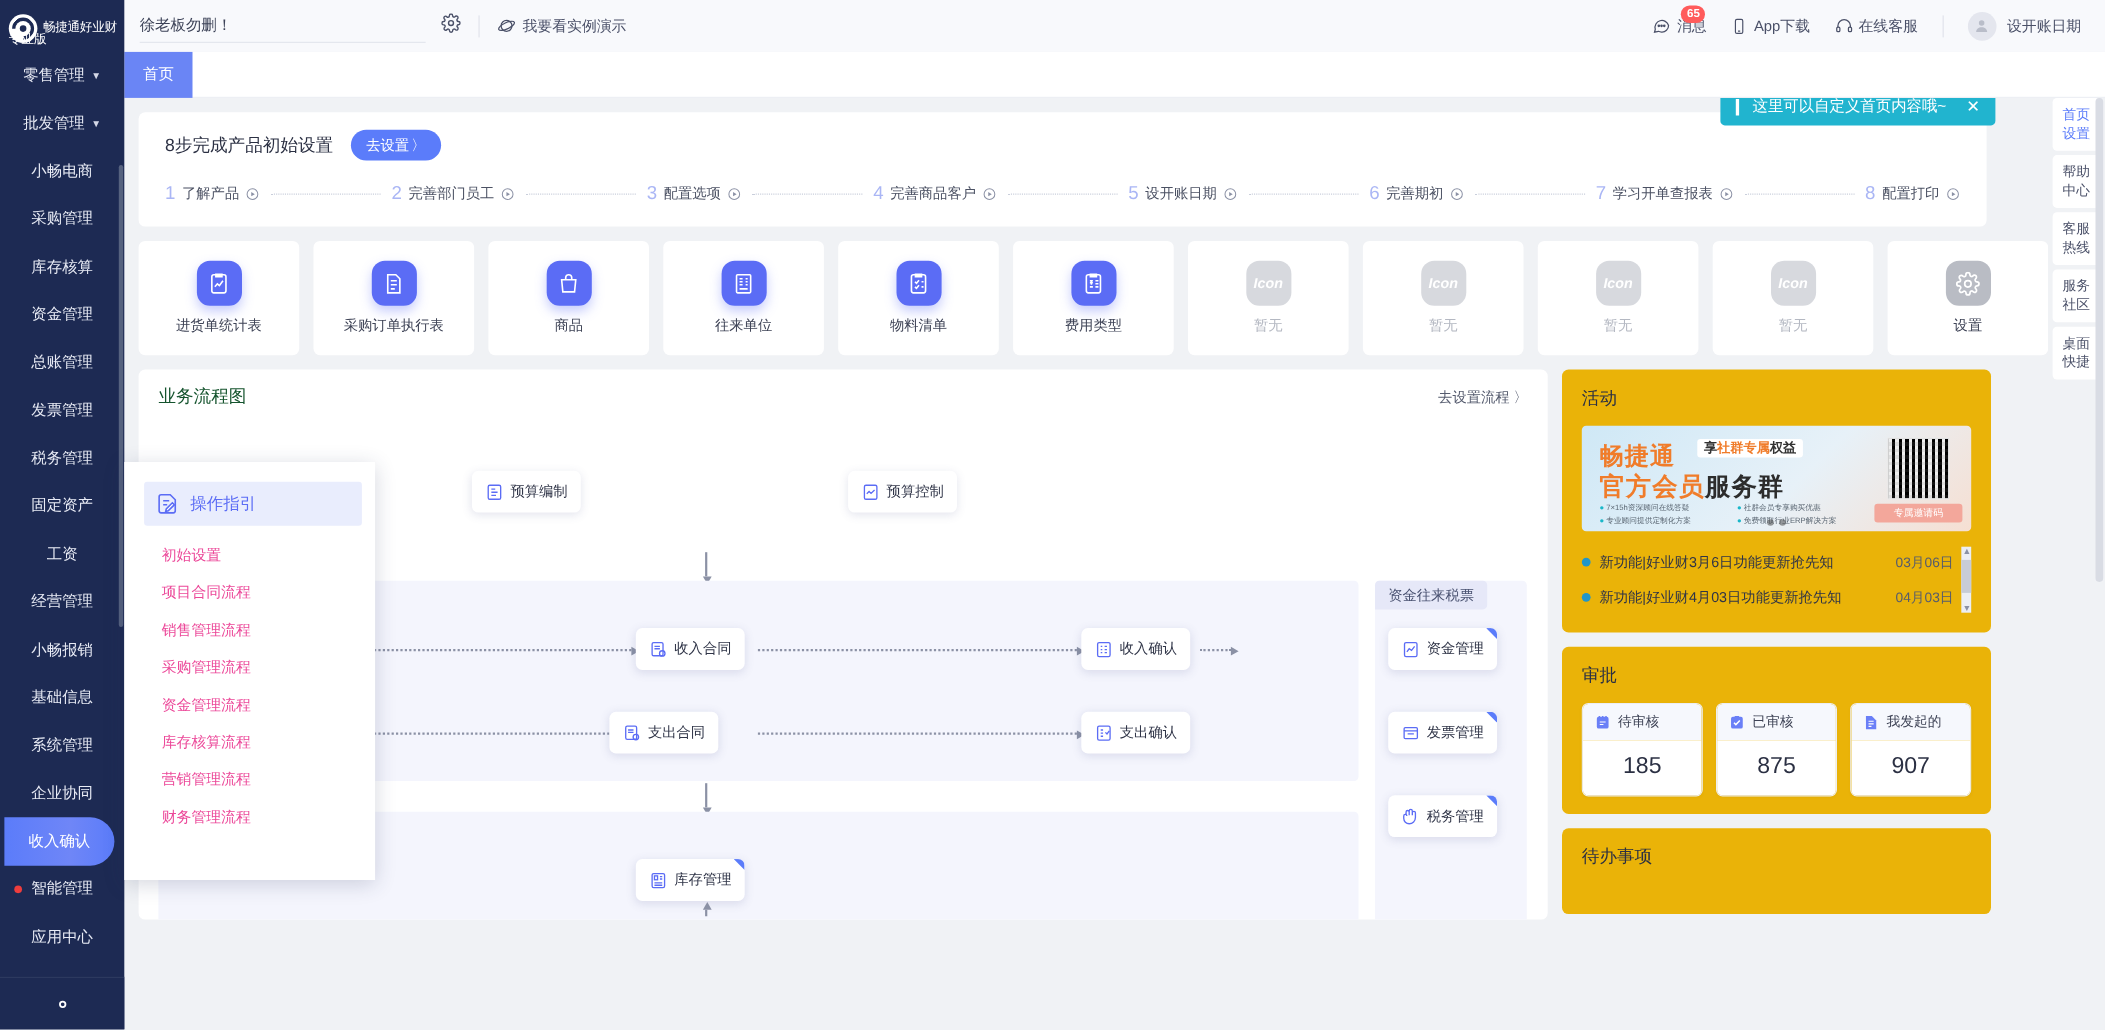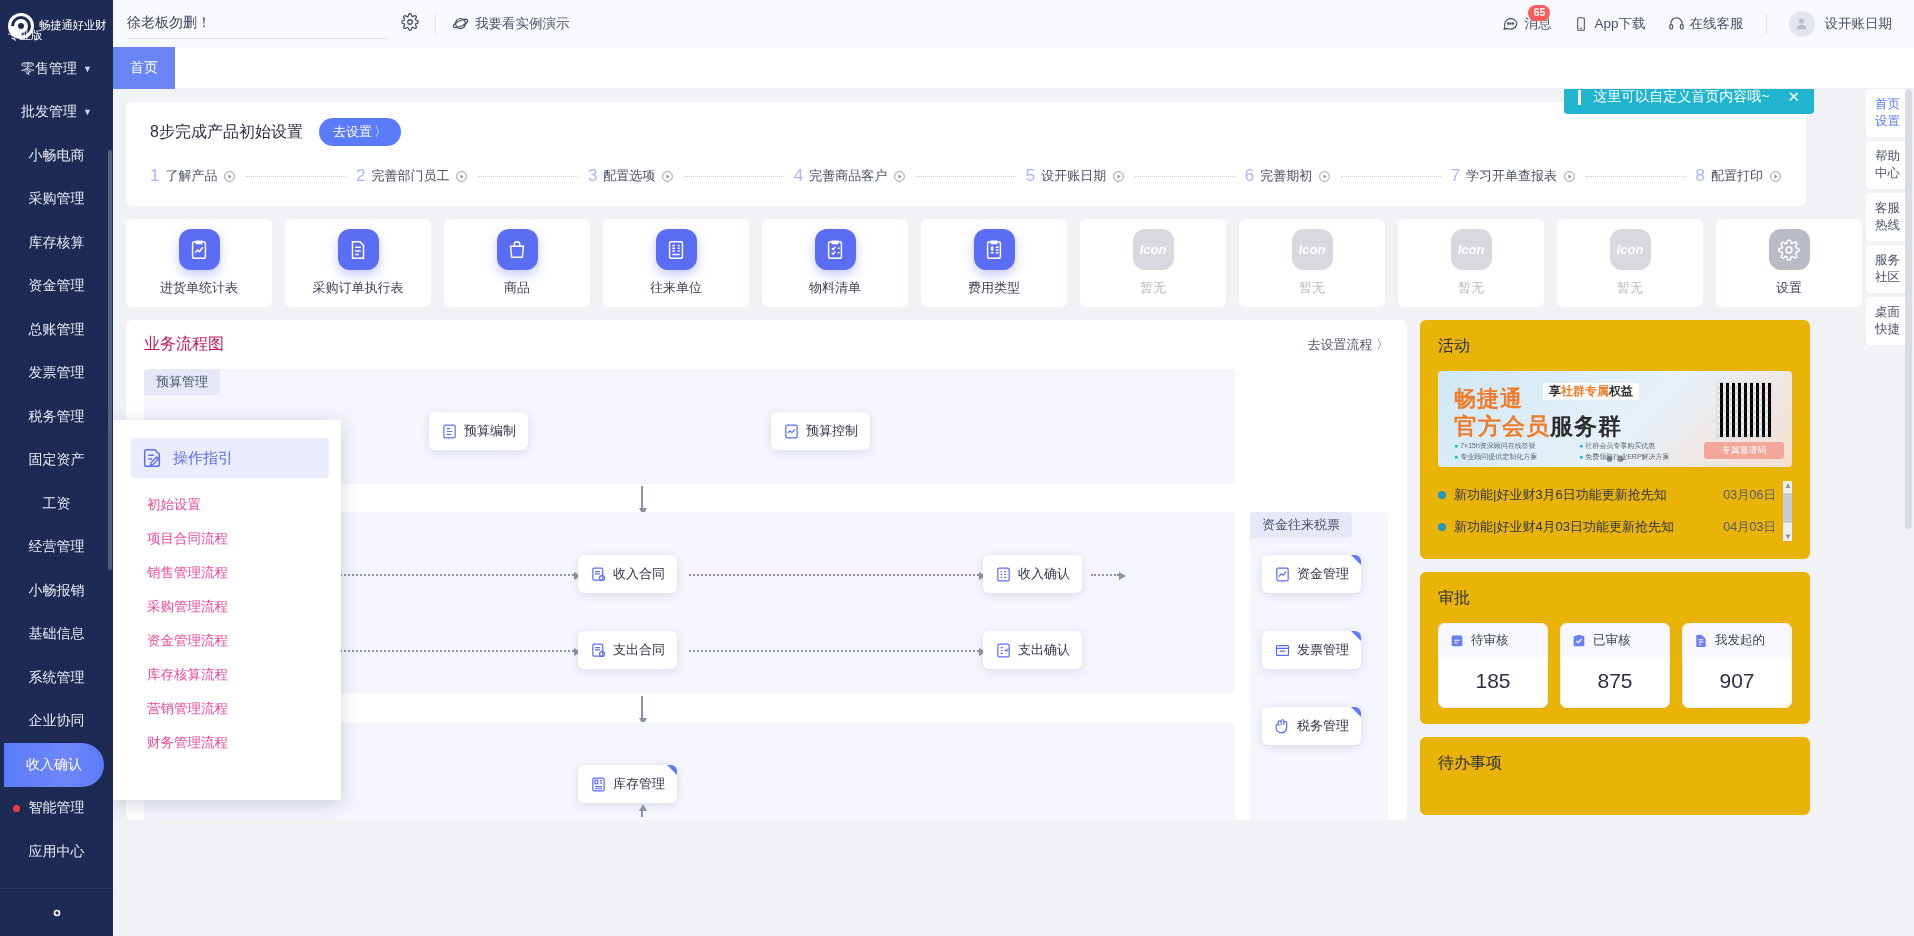--- a/index.html
+++ b/index.html
@@ -141,42 +141,42 @@
     background:#21b4cf; color:#fff; border-radius:4px;
     height:34px; display:flex; align-items:center; gap:12px;
     padding:0 14px; font-size:14px; z-index:35;
   }
   .tip-bubble .bar { width:3px; height:15px; background:#fff; display:block;}
   .tip-bubble .x { font-size:15px; cursor:pointer; margin-left:6px;}
 
   
   .shortcuts { display:flex; gap:13px; margin-top:13px; }
   .sc-card {
-    width:158px; height:88px; background:#fff; border-radius:6px;
+    width:158px; height:104px; background:#fff; border-radius:6px;
     display:flex; flex-direction:column; align-items:center; justify-content:center;
     gap:9px; cursor:pointer;
   }
   .sc-icon {
     width:41px;height:41px;border-radius:12px;
     display:flex;align-items:center;justify-content:center;
     background:#5b6cf5; box-shadow:0 5px 11px rgba(91,108,245,.35);
   }
   .sc-icon.gray { background:#d7d9de; box-shadow:none; color:#fff;
     font-weight:bold; font-size:13px; font-style:italic;}
   .sc-icon.dark { background:#b9bcc4; box-shadow:none;}
   .sc-icon svg { width:22px;height:22px; }
   .sc-label { font-size:13px; color:#3e4356; }
   .sc-label.muted { color:#b4b8c2; }
 
   
   .lower { display:flex; gap:13px; margin-top:13px; }
 
   .flow-card { width:1281px; height:500px; padding:14px 18px 0 18px; position:relative; overflow:hidden;}
   .flow-head { display:flex; align-items:center; }
-  .flow-title { font-size:16px; color:#be185d; }
+  .flow-title { font-size:16px; color:#14532d; }
   .flow-link { margin-left:auto; font-size:13px; color:#555b6e; cursor:pointer;}
 
   .flow-canvas { position:relative; margin-top:14px; height:440px; }
 
   .band {
     position:absolute; background:#f4f5fd; border-radius:4px;
   }
   .band-tag {
     position:absolute; left:0; top:0; height:26px; padding:0 12px;
     background:#e6e8f8; color:#4a5271; font-size:13px;
@@ -660,23 +660,20 @@
         <div class="flow-head">
           <div class="flow-title">业务流程图</div>
           <div class="flow-link">
             <span>去设置流程</span>
             <span>〉</span>
           </div>
         </div>
 
         <div class="flow-canvas">
 
-          <div class="band" style="left:0; top:0; width:1091px; height:115px;">
-            <div class="band-tag">预算管理</div>
-          </div>
           <div class="node" style="left:285px; top:43px;">
             <svg viewBox="0 0 24 24" fill="none" stroke="#5b6cf5" stroke-width="1.7">
               <rect x="4" y="3" width="16" height="18" rx="2"></rect>
                 <path d="M8 8h5M8 12h8M8 16h6"></path>
             </svg>
             <span>预算编制</span>
           </div>
           <div class="node" style="left:627px; top:43px;">
             <svg viewBox="0 0 24 24" fill="none" stroke="#5b6cf5" stroke-width="1.7">
               <rect x="4" y="3" width="16" height="18" rx="2"></rect>
@@ -708,21 +705,21 @@
                 <path d="M8 8h2M8 12h2M8 16h2M13 8h3M13 12h3M13 16h3"></path>
             </svg>
             <span>收入确认</span>
           </div>
           <div class="hline arrow" style="left:947px; top:205px; width:28px;"></div>
 
           <div class="vline" style="left:32px; top:224px; height:58px;"></div>
           <div class="branch-label" style="left:36px; top:266px;">分包</div>
           <div class="hline arrow" style="left:32px; top:281px; width:398px; border-top-style:dotted;"></div>
 
-          <div class="node" style="left:434px; top:262px;">
+          <div class="node" style="left:410px; top:262px;">
             <svg viewBox="0 0 24 24" fill="none" stroke="#5b6cf5" stroke-width="1.7">
               <rect x="4" y="3" width="14" height="17" rx="2"></rect>
                 <path d="M7 8h7M7 11h7"></path>
                 <circle cx="17" cy="17" r="3.5"></circle>
             </svg>
             <span>支出合同</span>
           </div>
           <div class="hline arrow" style="left:545px; top:281px; width:290px;"></div>
           <div class="node" style="left:839px; top:262px;">
             <svg viewBox="0 0 24 24" fill="none" stroke="#5b6cf5" stroke-width="1.7">

